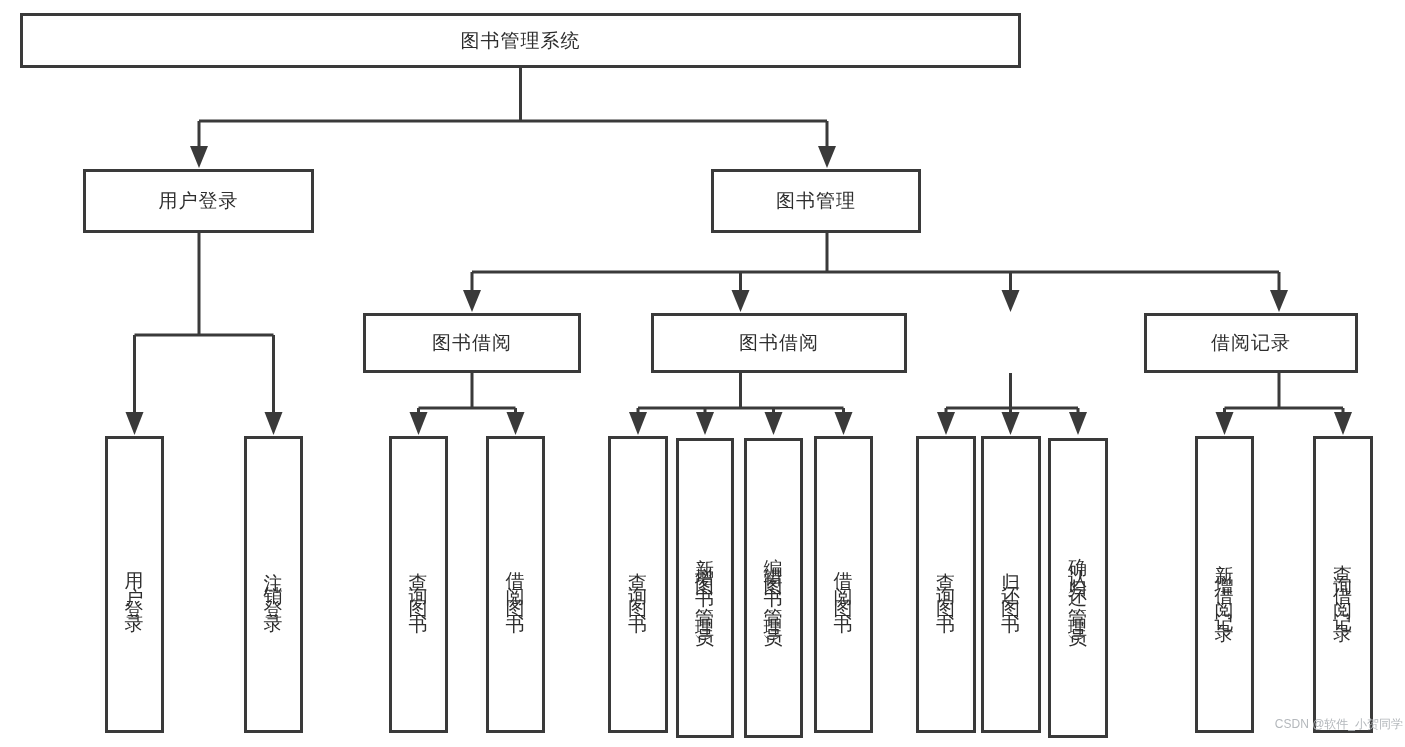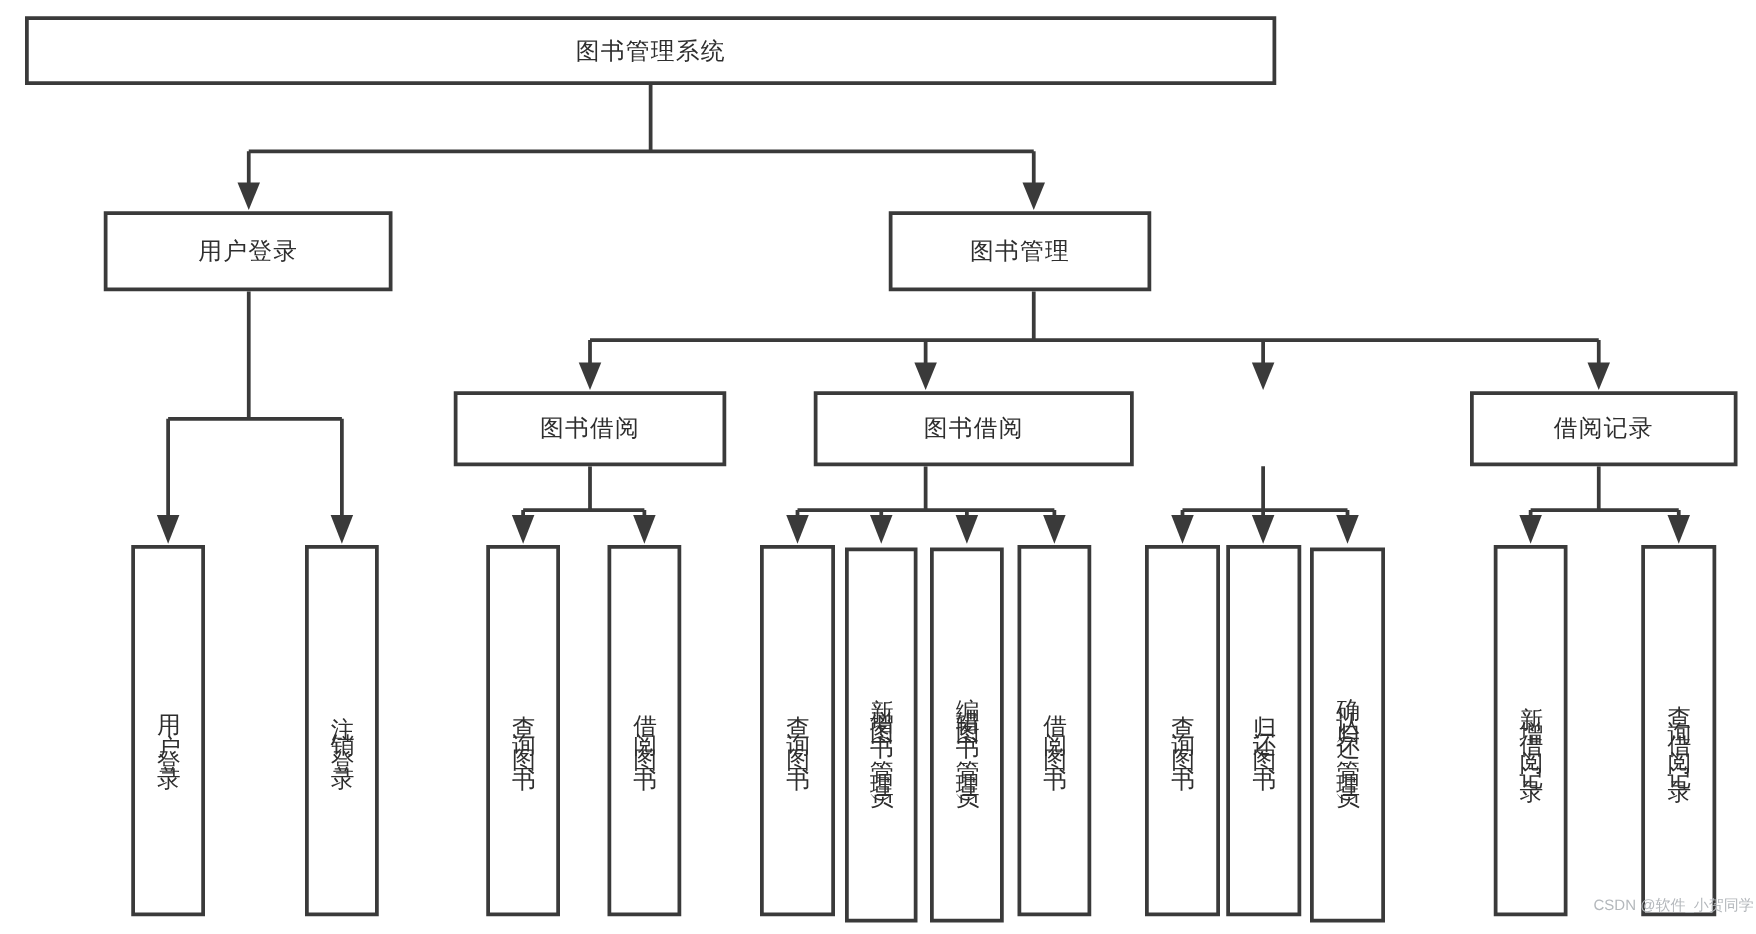--- a/index.html
+++ b/index.html
@@ -99,21 +99,21 @@
   <div class="hbox" style="left:711px;top:169px;width:210px;height:64px;">
     <span>图书管理</span>
   </div>
 
   <div class="hbox" style="left:363px;top:313px;width:218px;height:60px;">
     <span>图书借阅</span>
   </div>
   <div class="hbox" style="left:651px;top:313px;width:256px;height:60px;">
     <span>图书借阅</span>
   </div>
-  <div class="hbox" style="left:1176px;top:313px;width:214px;height:60px;text-align:right;">
+  <div class="hbox" style="left:1144px;top:313px;width:214px;height:60px;text-align:right;">
     <span>借阅记录</span>
   </div>
 
   <div class="vbox" style="left:105px;top:436px;width:59px;height:297px;">
     <span class="vlabel v4">用户登录</span>
   </div>
   <div class="vbox" style="left:244px;top:436px;width:59px;height:297px;">
     <span class="vlabel v4">注销登录</span>
   </div>
 

